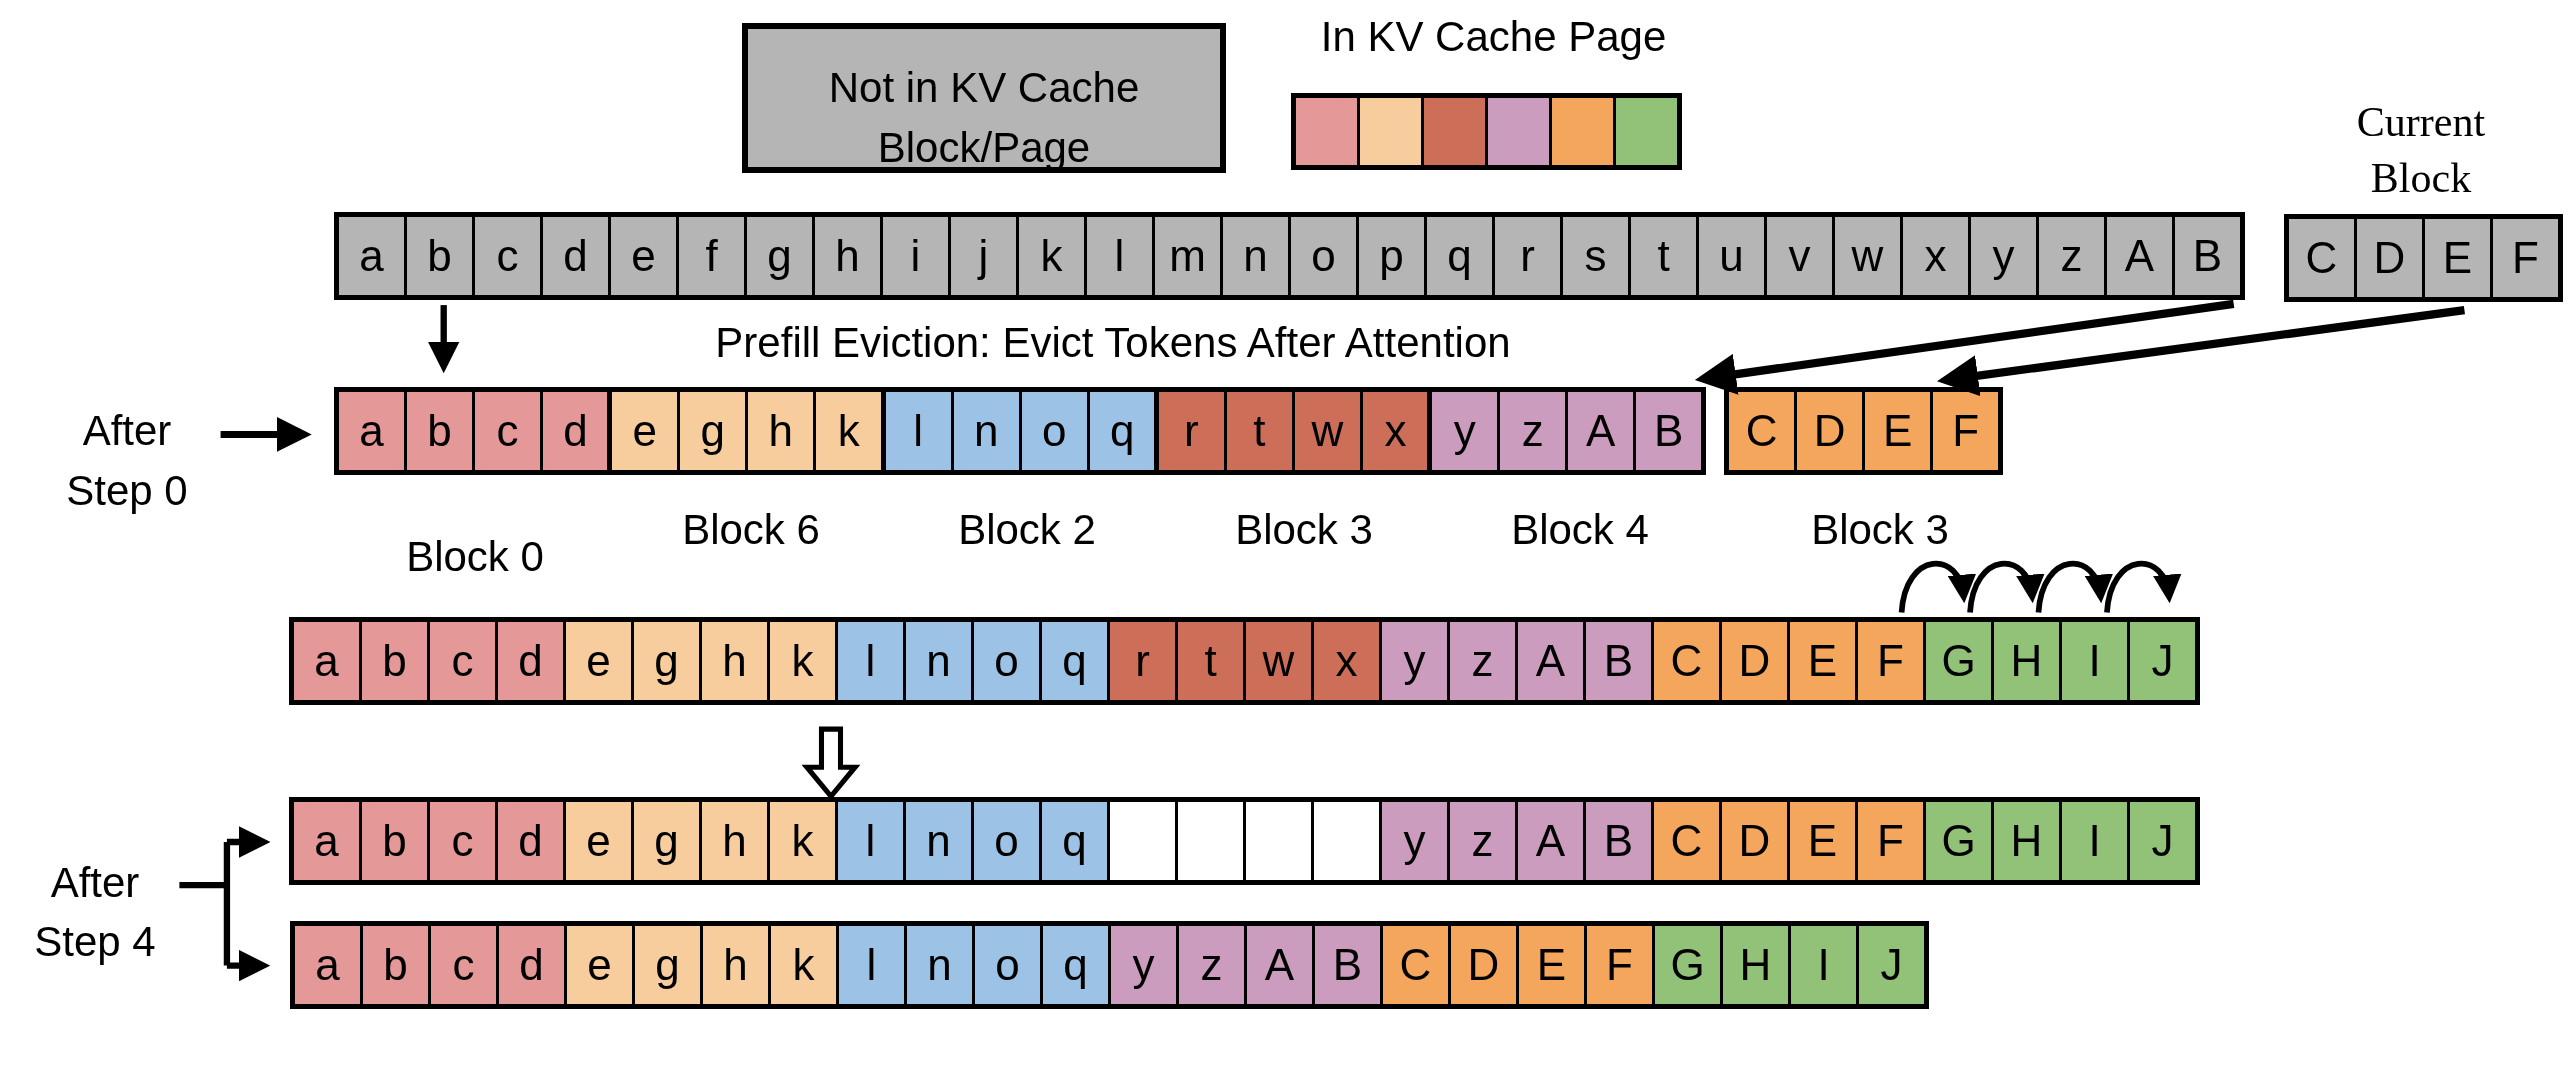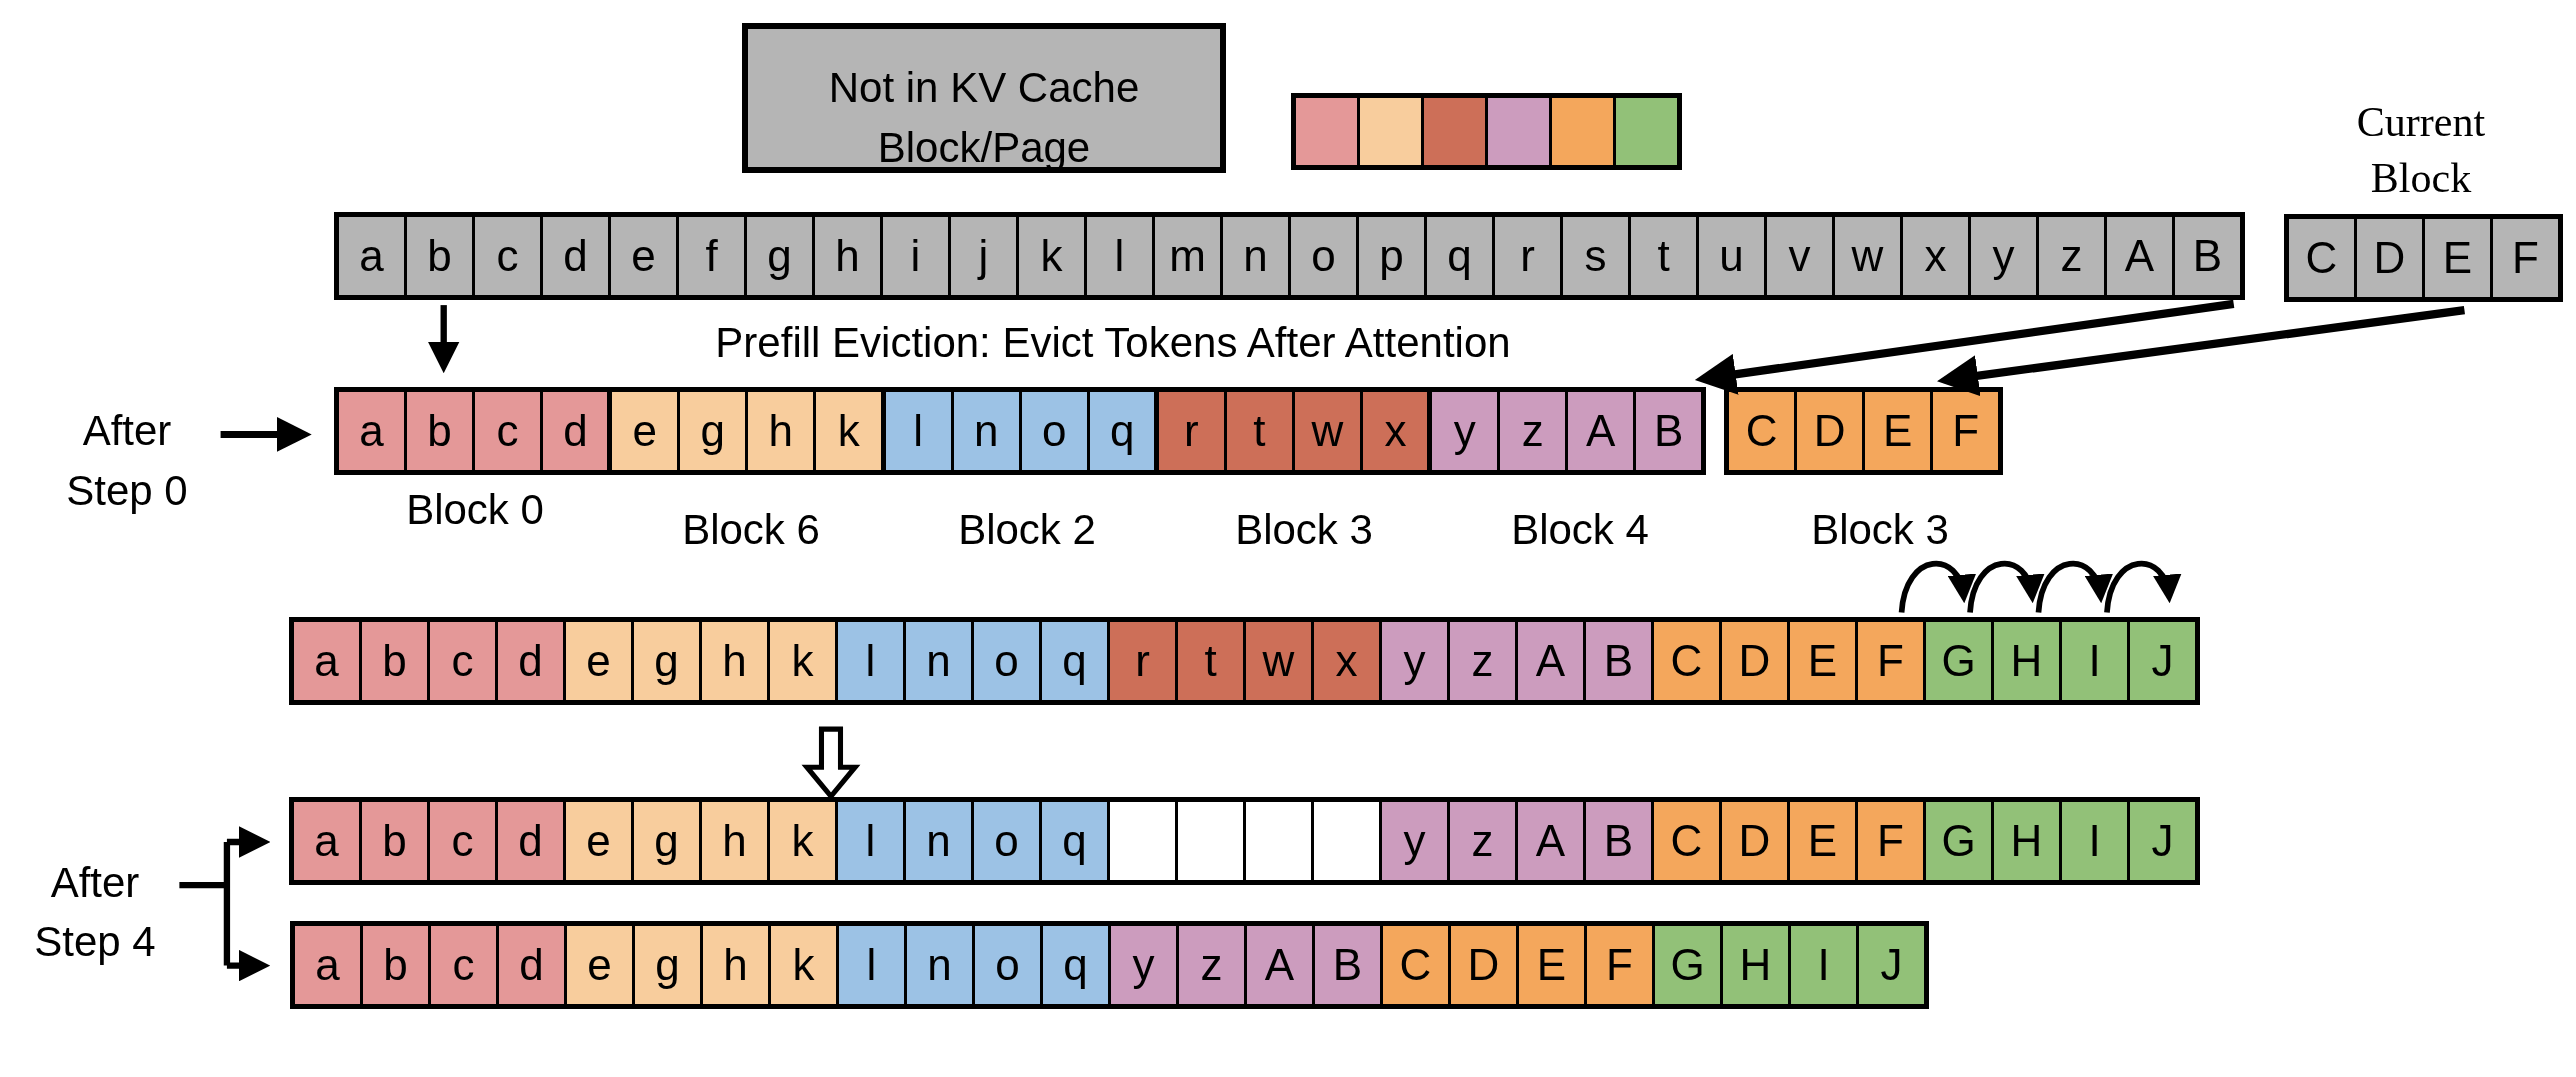--- a/index.html
+++ b/index.html
@@ -26,20 +26,21 @@
 </style>
 </head>
 <body>
 
 <div class="canvas">
 
   <div id="legend-box">
     <div class="lbl-in">Not in KV Cache
 Block/Page</div>
   </div>
+  <div class="lbl" style="left:1268px;top:11.4px;width:451px;">In KV Cache Page</div>
   <div class="row solid" id="legend-swatches" style="left:1291px;top:93px;">
       <div class="seg">
         <div class="cell" style="background: rgb(228, 152, 152);"></div>
       </div>
       <div class="seg">
         <div class="cell" style="background: rgb(248, 205, 157);"></div>
       </div>
       <div class="seg">
         <div class="cell" style="background: rgb(205, 111, 88);"></div>
       </div>
@@ -137,21 +138,21 @@
         <div class="cell" style="background: rgb(204, 156, 190);">B</div>
       </div>
       <div class="seg gap">
         <div class="cell" style="background: rgb(244, 167, 92);">C</div>
         <div class="cell" style="background: rgb(244, 167, 92);">D</div>
         <div class="cell" style="background: rgb(244, 167, 92);">E</div>
         <div class="cell" style="background: rgb(244, 167, 92);">F</div>
       </div>
     </div>
 
-  <div class="lbl" style="left:380px;top:484px;width:190px;">Block 0</div>
+  <div class="lbl" style="left:380px;top:531px;width:190px;">Block 0</div>
   <div class="lbl" style="left:656px;top:504px;width:190px;">Block 6</div>
   <div class="lbl" style="left:932px;top:504px;width:190px;">Block 2</div>
   <div class="lbl" style="left:1209px;top:504px;width:190px;">Block 3</div>
   <div class="lbl" style="left:1485px;top:504px;width:190px;">Block 4</div>
   <div class="lbl" style="left:1785px;top:504px;width:190px;">Block 3</div>
 
   <div class="row solid" style="left:289px;top:617px;">
       <div class="seg">
         <div class="cell" style="background: rgb(228, 152, 152);">a</div>
         <div class="cell" style="background: rgb(228, 152, 152);">b</div>

